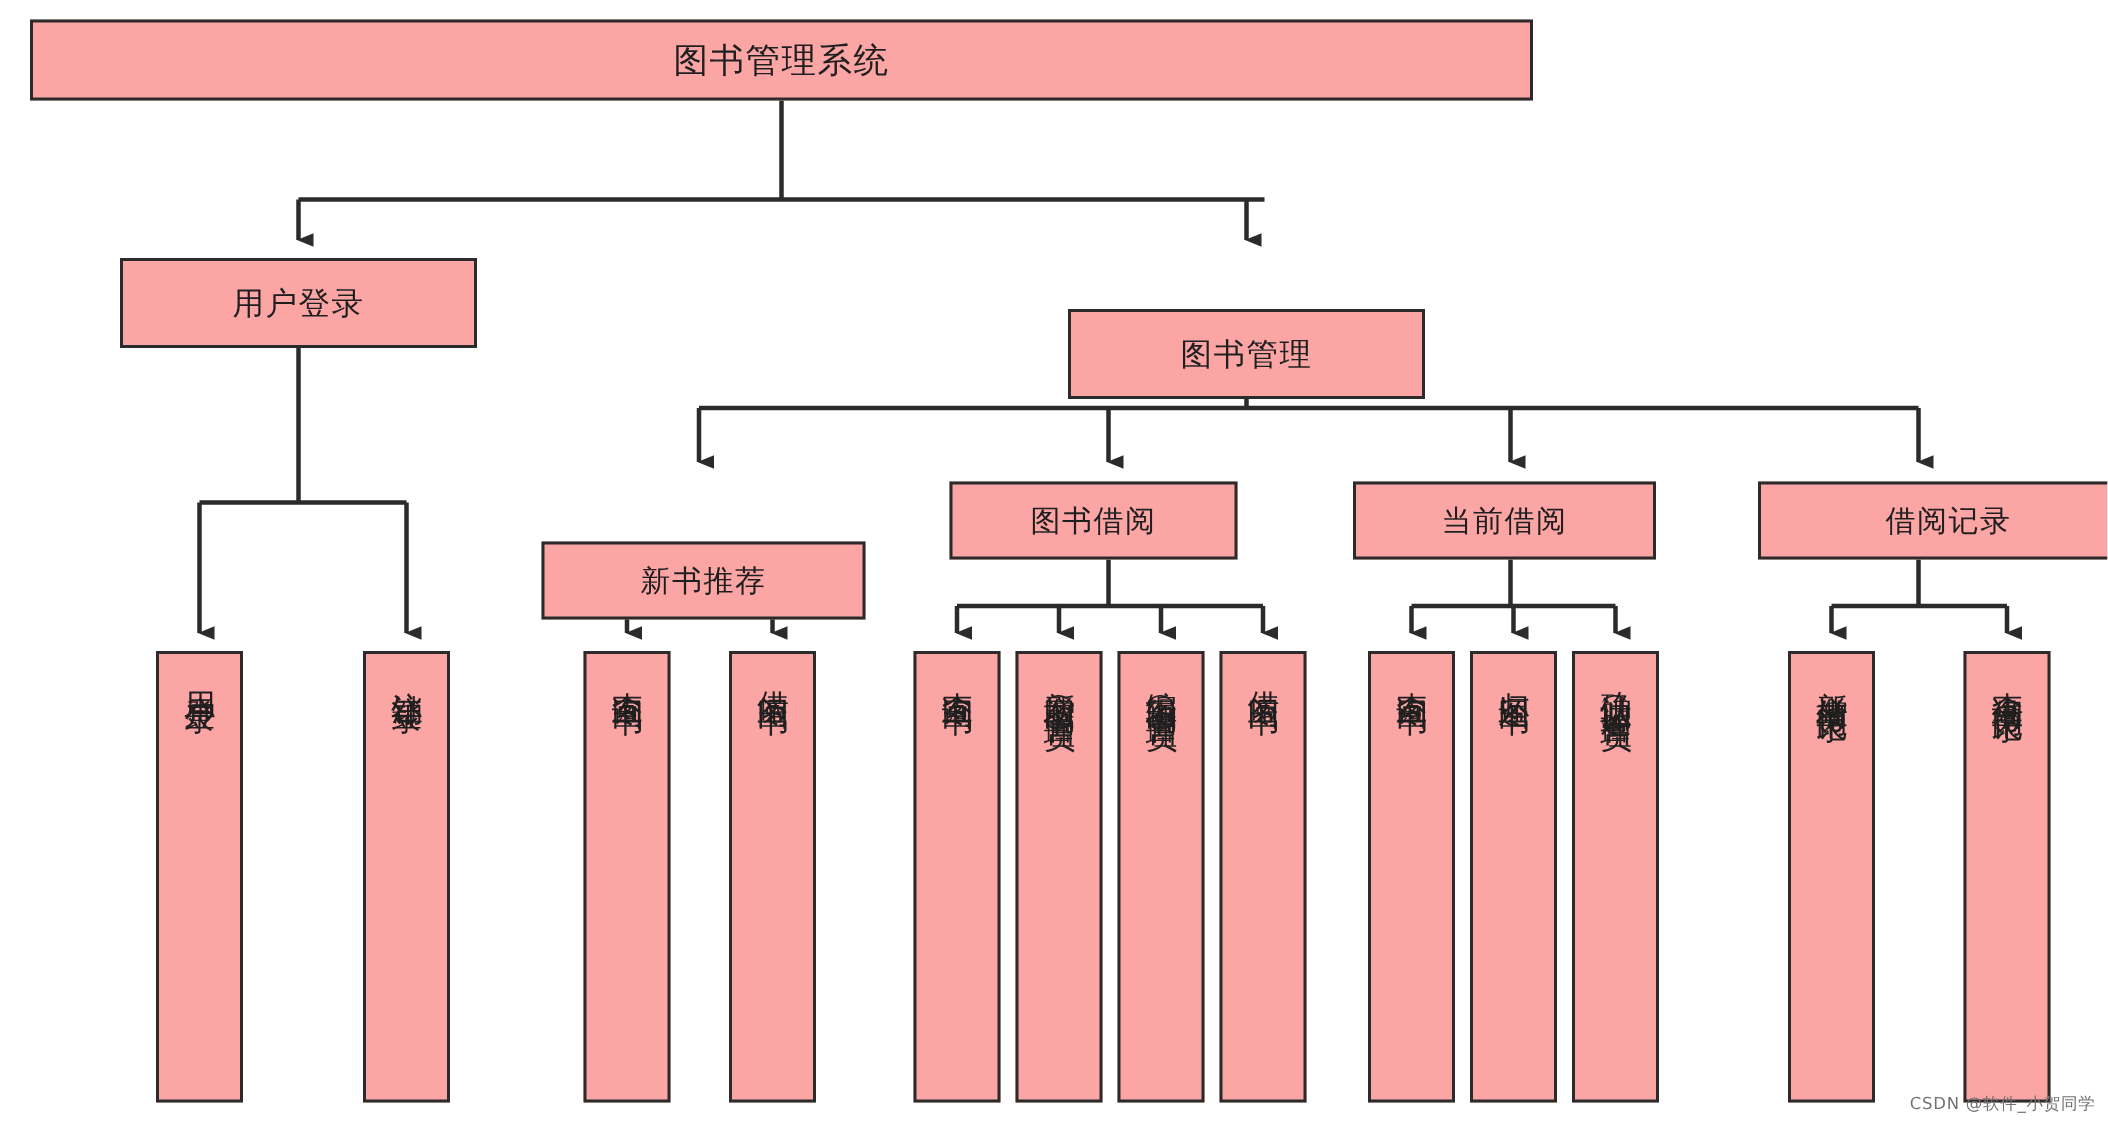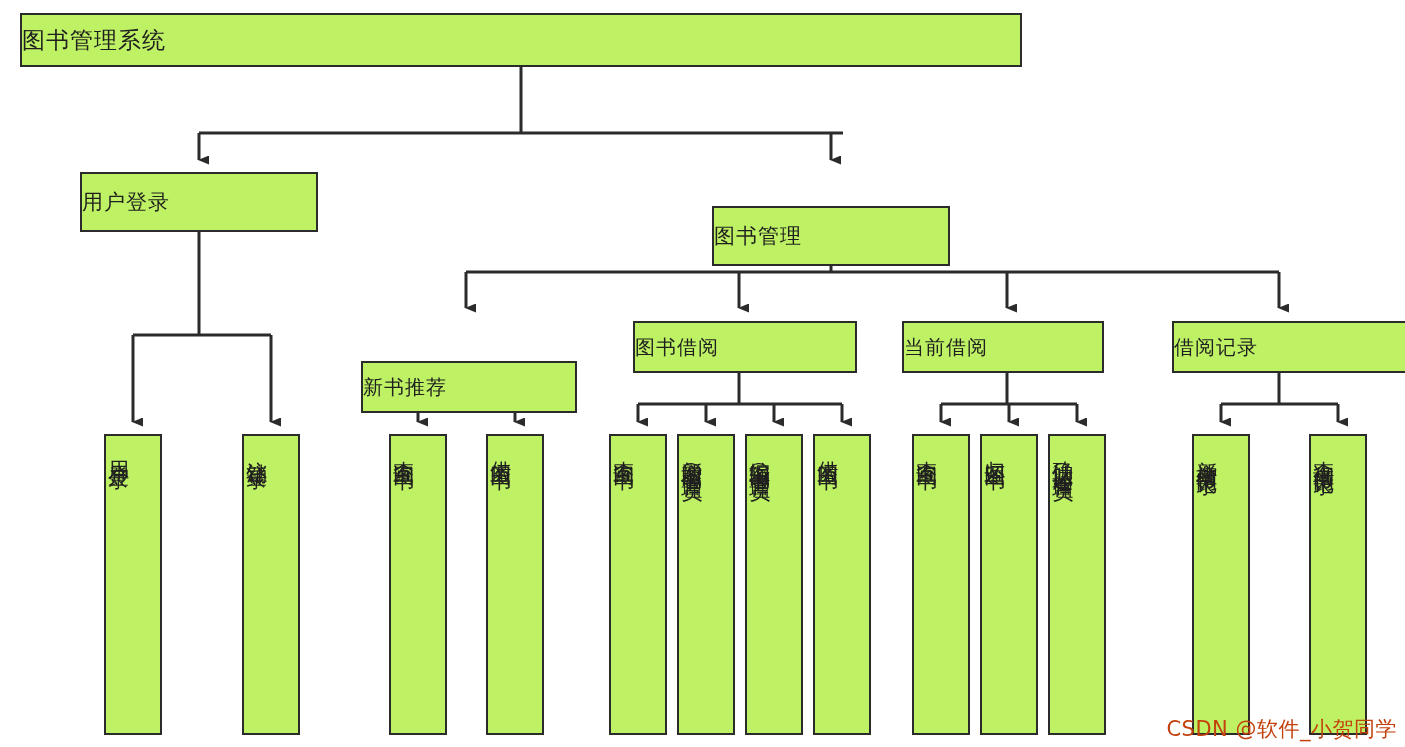--- a/index.html
+++ b/index.html
@@ -22,25 +22,25 @@
     position: absolute;
     left: 0;
     top: 0;
     width: 1405px;
     height: 747px;
     pointer-events: none;
   }
   .node {
     position: absolute;
     box-sizing: border-box;
-    background: #bef264;
+    background: #fca5a5;
     border: 2px solid #2b2b2b;
     display: flex;
     align-items: center;
-    justify-content: flex-start;
+    justify-content: center;
     color: #222222;
   }
   .node-label {
     display: block;
     text-align: center;
     color: #1f1f1f;
     white-space: pre-wrap;
   }
   
   .node.level-root {
@@ -81,22 +81,22 @@
     text-orientation: upright;
     font-size: 21px;
     line-height: 1.18;
     letter-spacing: 3px;
     max-height: 285px;
   }
   .watermark {
     position: absolute;
     right: 8px;
     bottom: 4px;
-    font-size: 21px;
-    color: #c2410c;
+    font-size: 11px;
+    color: #737373;
     letter-spacing: 0.5px;
     white-space: nowrap;
   }
 </style>
 </head>
 <body>
 
 <div id="diagram-root">
 
   <svg id="connector-layer" viewBox="0 0 1405 747" width="1405" height="747" xmlns="http://www.w3.org/2000/svg">
@@ -156,21 +156,21 @@
   <div class="node level-two" style="left:80px; top:172px; width:238px;">
     <span class="node-label">用户登录</span>
   </div>
   <div class="node level-two" style="left:712px; top:172px; width:238px;margin-top:34px;">
     <span class="node-label">图书管理</span>
   </div>
 
   <div class="node level-three" style="left:361px; top:321px; width:216px;margin-top:40px;">
     <span class="node-label">新书推荐</span>
   </div>
-  <div class="node level-three" style="left:633px; top:321px; width:224px;">
+  <div class="node level-three" style="left:633px; top:321px; width:192px;">
     <span class="node-label">图书借阅</span>
   </div>
   <div class="node level-three" style="left:902px; top:321px; width:202px;">
     <span class="node-label">当前借阅</span>
   </div>
   <div class="node level-three" style="left:1172px; top:321px; width:254px;">
     <span class="node-label">借阅记录</span>
   </div>
 
   <div class="node leaf" style="left:104px; width:58px;">

